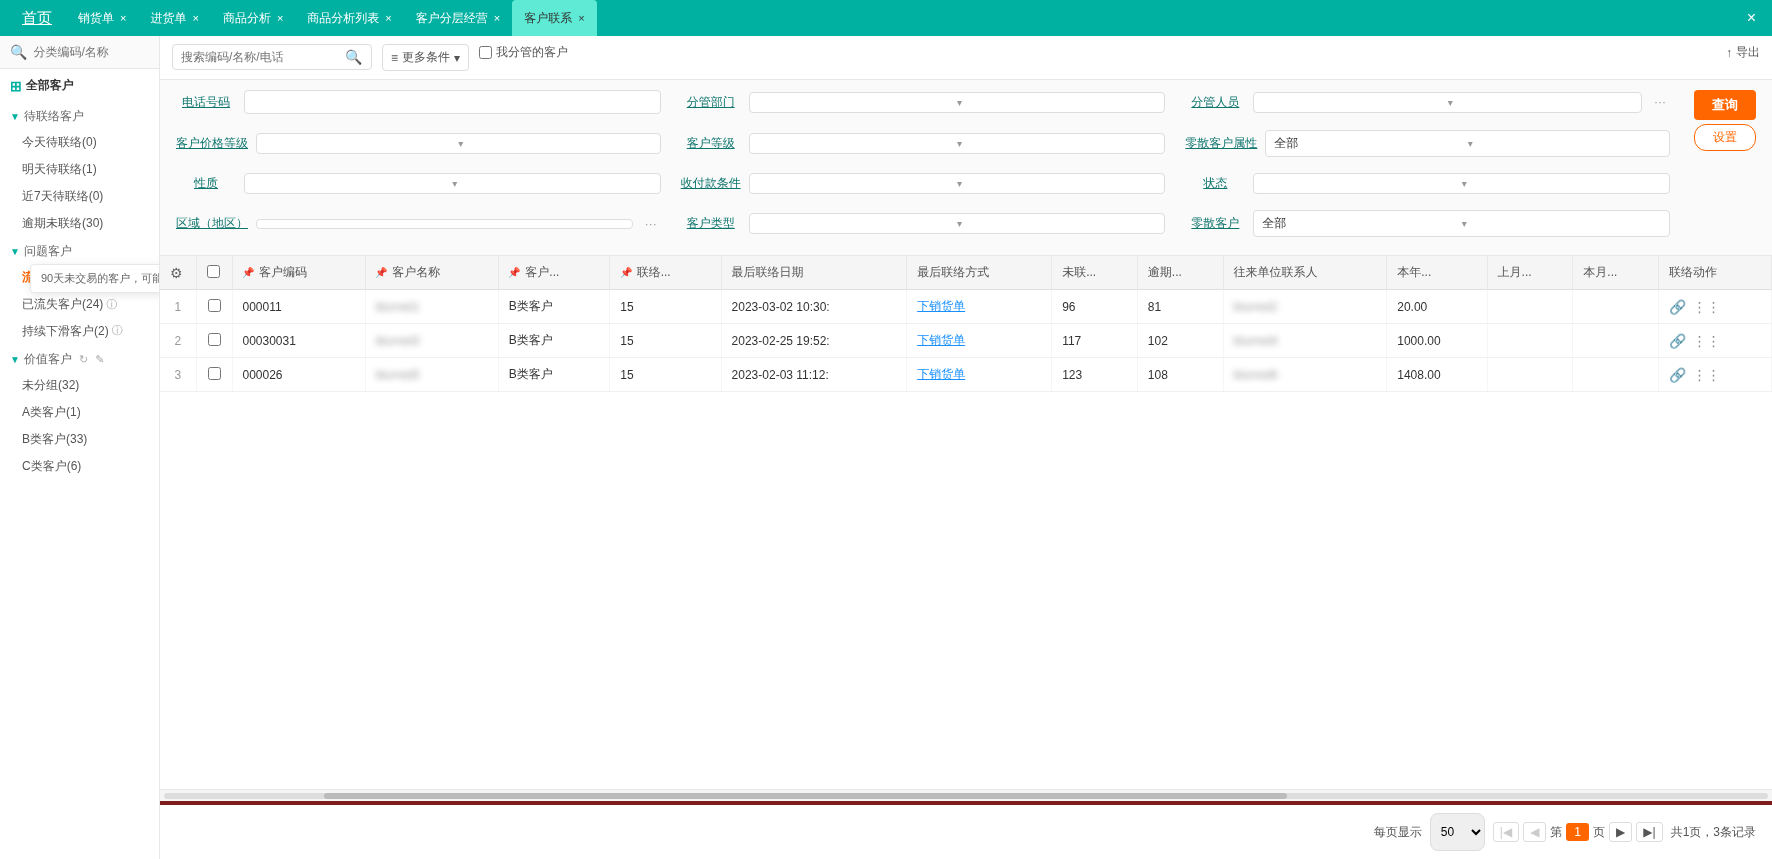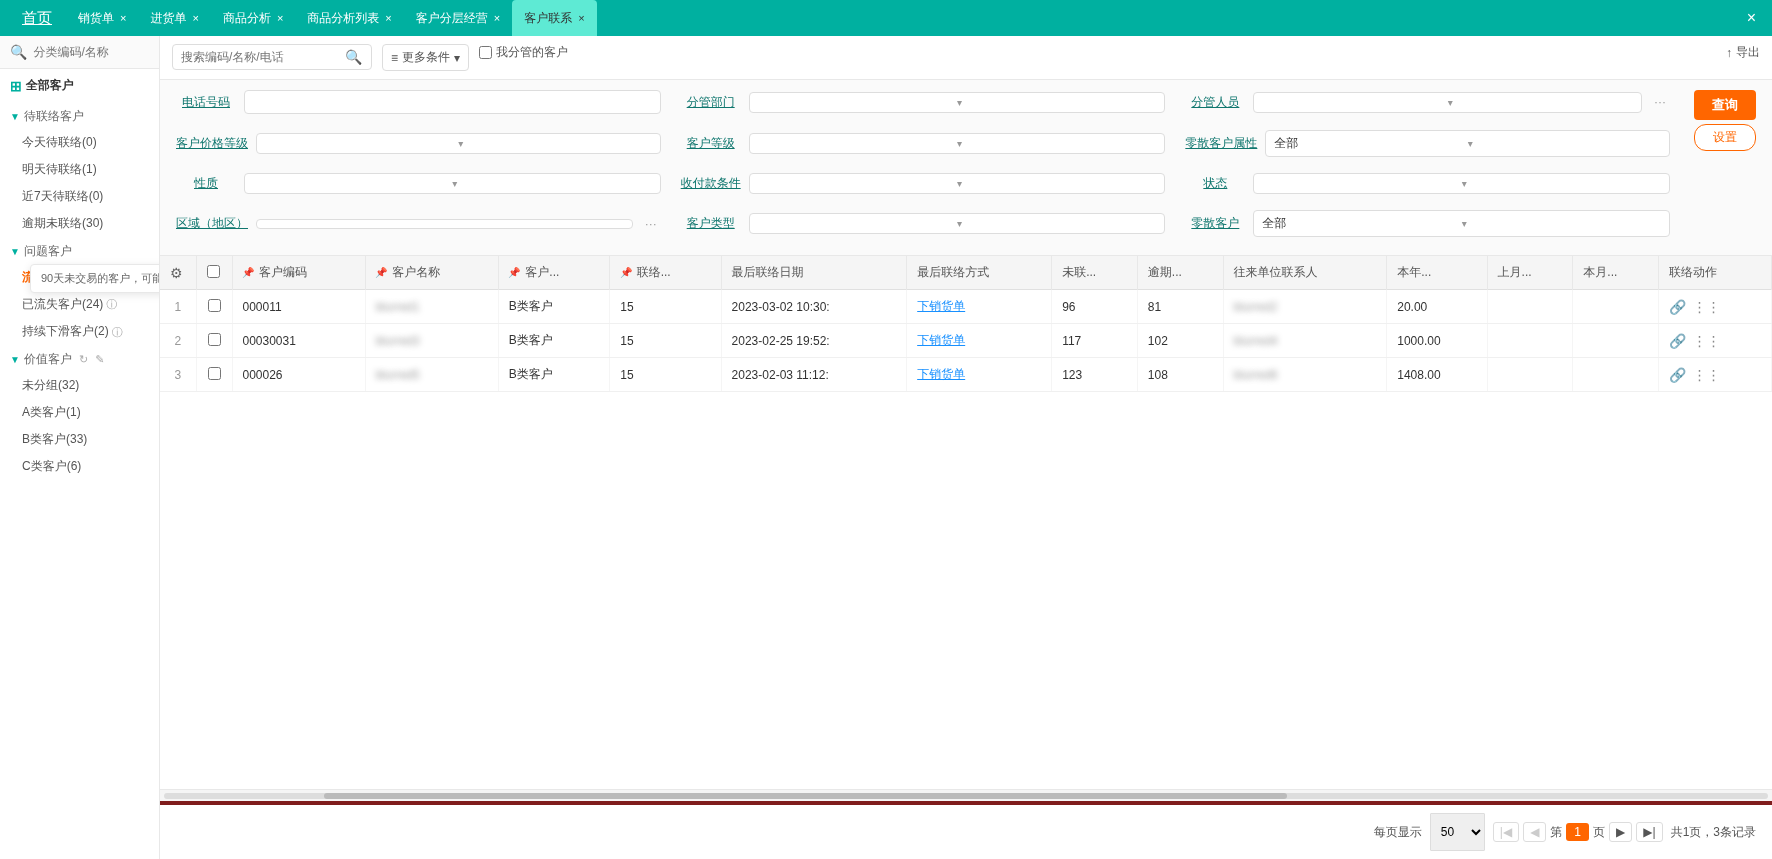--- a/index.html
+++ b/index.html
@@ -315,21 +315,21 @@
       display: flex;
       align-items: center;
       justify-content: flex-end;
       padding: 8px 16px;
       border-top: 4px solid #7f1d1d;
       gap: 8px;
       color: #555;
     }
     .pagination select {
       border: 1px solid #ddd;
-      border-radius: 1px;
+      border-radius: 8px;
       padding: 10px 6px;
       font-size: 12px;
     }
     .pagination .page-nav {
       display: flex;
       align-items: center;
       gap: 4px;
     }
     .pagination .page-nav button {
       border: 1px solid #ddd;
@@ -456,21 +456,21 @@
       <div class="sidebar-tooltip">90天未交易的客户，可能有流失风险。</div>
     </div>
     <div class="sidebar-item active" style="display:flex;align-items:center;">
       <span>流失预警客户(3)</span>
       <span class="orange-dot"></span>
     </div>
     <div class="sidebar-item" style="display:flex;align-items:center;">
       <span>已流失客户(24)</span>
       <span class="info-icon">ⓘ</span>
     </div>
-    <div class="sidebar-item" style="display:flex;align-items:flex-end;">
+    <div class="sidebar-item" style="display:flex;align-items:flex-start;">
       <span>持续下滑客户(2)</span>
       <span class="info-icon">ⓘ</span>
     </div>
 
     <div class="sidebar-group-label">
       <span class="arrow">▼</span>
       <span>价值客户</span>
       <span class="edit-icon">↻</span>
       <span class="edit-icon">✎</span>
     </div>

